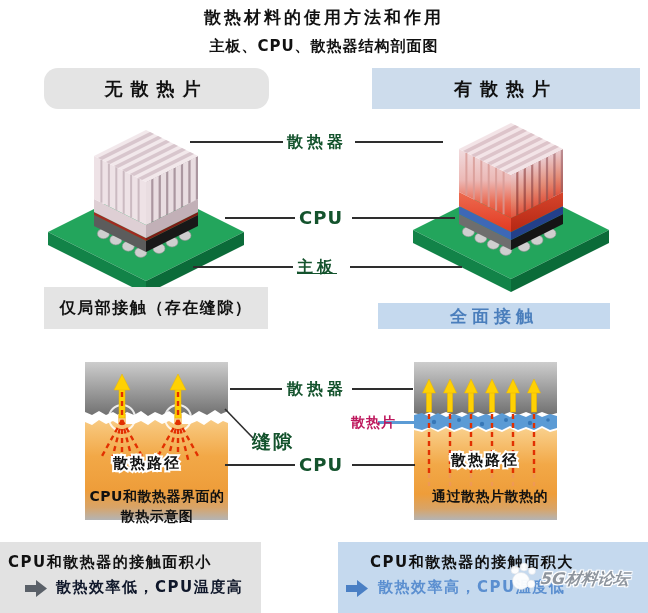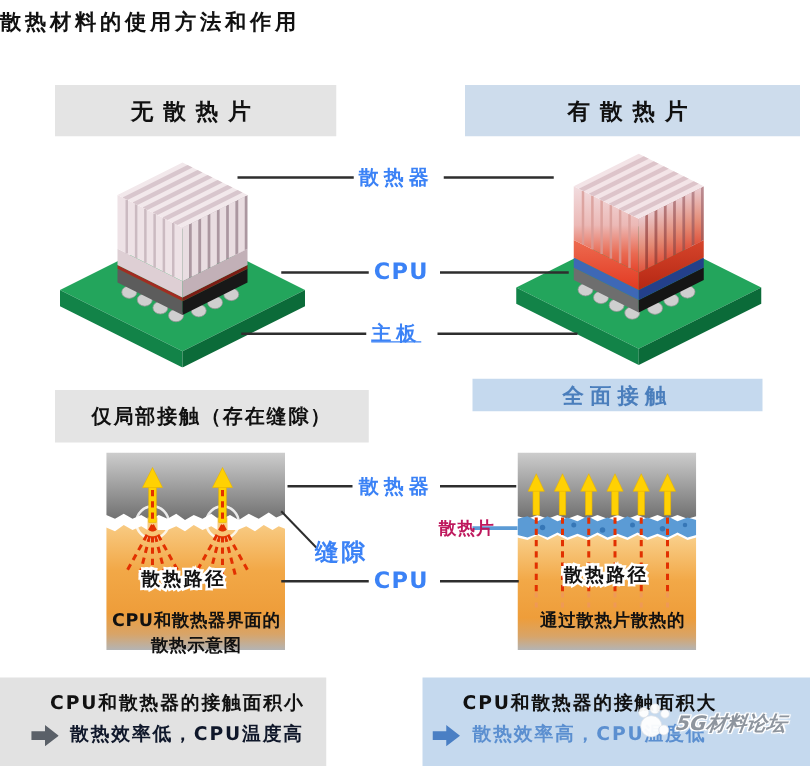--- a/index.html
+++ b/index.html
@@ -1,36 +1,37 @@
 <!DOCTYPE html>
 <html><head>
 <meta charset="utf-8">
 <style>
   html,body{margin:0;padding:0;background:#fff;}
   #stage{position:relative;width:648px;height:613px;background:#fff;overflow:hidden;
          font-family:"DejaVu Sans","Liberation Sans",sans-serif;}
   .abs{position:absolute;}
-  .ttl{width:648px;font-weight:bold;color:#111;}
+  .ttl{width:648px;text-align:center;font-weight:bold;color:#111;}
   .hdr{display:flex;align-items:center;justify-content:center;font-weight:bold;color:#111;}
   .line{height:1.6px;background:#2e2e2e;}
-  .lbl{font-weight:bold;color:#3b82f6;white-space:nowrap;}
+  .lbl{font-weight:bold;color:#14532d;white-space:nowrap;}
   .cap{text-align:center;font-weight:bold;color:#111;font-size:14px;letter-spacing:0.5px;white-space:nowrap;}
   .concl-title{font-weight:bold;color:#111;font-size:15px;letter-spacing:1.5px;white-space:nowrap;}
   .concl-result{font-weight:bold;font-size:15px;letter-spacing:1.5px;white-space:nowrap;}
   .wm{font-style:italic;font-weight:bold;font-size:16px;color:#8e959e;transform:skewX(-8deg);
       text-shadow:1px 1px 0 #fff,-1px -1px 0 #fff,1px -1px 0 #fff,-1px 1px 0 #fff,0 0 3px #fff;white-space:nowrap;}
 </style>
 </head>
 <body>
 
 <div id="stage">
 
   <div class="abs ttl" style="top:6px;font-size:17px;letter-spacing:3px;">散热材料的使用方法和作用</div>
-
-  <div class="abs hdr" style="left:44px;top:68px;width:225px;height:41px;background:#e4e4e4;font-size:18px;letter-spacing:8px;">无散热片</div>
+  <div class="abs ttl" style="top:37px;font-size:15px;letter-spacing:1px;">主板、CPU、散热器结构剖面图</div>
+
+  <div class="abs hdr" style="left:44px;top:68px;width:225px;height:41px;background:#e4e4e4;font-size:18px;letter-spacing:8px;border-radius:14px;">无散热片</div>
   <div class="abs hdr" style="left:372px;top:68px;width:268px;height:41px;background:#cddcec;font-size:18px;letter-spacing:8px;">有散热片</div>
 
   <div class="abs" style="left:40px;top:112px;width:212px;height:182px;">
     <svg width="212" height="182" viewBox="0 0 212 182">
       <g>
         <polygon points="106,71 204,120 106,169 8,120" fill="#23a55c"></polygon>
         <polygon points="8,120 8,133 106,182 106,169" fill="#128348"></polygon>
         <polygon points="204,120 204,133 106,182 106,169" fill="#0b6b39"></polygon>
       </g>
       <g fill="#cfcfcf" stroke="#949494" stroke-width="0.6">
@@ -174,21 +175,21 @@
   <div class="abs lbl" style="left:287px;top:132px;font-size:16px;letter-spacing:4px;">散热器</div>
 
   <div class="abs line" style="left:225px;top:217px;width:70px;"></div>
   <div class="abs line" style="left:352px;top:217px;width:103px;"></div>
   <div class="abs lbl" style="left:299px;top:207px;font-size:18px;letter-spacing:1px;">CPU</div>
 
   <div class="abs line" style="left:193px;top:266px;width:100px;"></div>
   <div class="abs line" style="left:350px;top:266px;width:112px;"></div>
   <div class="abs lbl" style="left:297px;top:257px;font-size:16px;letter-spacing:4px;text-decoration:underline;">主板</div>
 
-  <div class="abs hdr" style="left:44px;top:312px;width:251px;height:42px;background:#e4e4e4;font-size:16px;letter-spacing:1.5px;">仅局部接触（存在缝隙）</div>
+  <div class="abs hdr" style="left:44px;top:287px;width:224px;height:42px;background:#e4e4e4;font-size:16px;letter-spacing:1.5px;">仅局部接触（存在缝隙）</div>
   <div class="abs hdr" style="left:378px;top:303px;width:232px;height:26px;background:#c5d9ee;font-size:17px;letter-spacing:5px;color:#4a7ebc;">全面接触</div>
 
   <div class="abs" style="left:85px;top:362px;width:143px;height:158px;">
     <svg width="143" height="158" viewBox="0 0 143 158">
       <defs>
         <linearGradient id="lc-gray" x1="0" y1="0" x2="0" y2="1">
           <stop offset="0" stop-color="#cdcdcd"></stop>
             <stop offset="1" stop-color="#707070"></stop>
         </linearGradient>
         <linearGradient id="lc-orange" x1="0" y1="0" x2="0" y2="1">
@@ -307,21 +308,21 @@
 
   <div class="abs line" style="left:225px;top:464px;width:70px;"></div>
   <div class="abs line" style="left:352px;top:464px;width:63px;"></div>
   <div class="abs lbl" style="left:299px;top:454px;font-size:18px;letter-spacing:1px;">CPU</div>
 
   <div class="abs cap" style="left:57px;top:488px;width:200px;">CPU和散热器界面的</div>
   <div class="abs cap" style="left:57px;top:508px;width:200px;">散热示意图</div>
   <div class="abs cap" style="left:350px;top:488px;width:280px;">通过散热片散热的</div>
 
   <div class="abs" style="left:0;top:542px;width:261px;height:71px;background:#e2e2e2;">
-    <div class="abs concl-title" style="left:40px;top:11px;">CPU和散热器的接触面积小</div>
+    <div class="abs concl-title" style="left:8px;top:11px;">CPU和散热器的接触面积小</div>
     <svg class="abs" style="left:25px;top:38px;" width="22" height="17">
       <polygon points="0,5 11,5 11,0 22,8.5 11,17 11,12 0,12" fill="#5a6068"></polygon>
     </svg>
     <div class="abs concl-result" style="left:56px;top:36px;color:#0f172a;">散热效率低，CPU温度高</div>
   </div>
 
   <div class="abs" style="left:338px;top:542px;width:310px;height:92px;background:#c5d9ee;">
     <div class="abs concl-title" style="left:32px;top:11px;">CPU和散热器的接触面积大</div>
     <svg class="abs" style="left:8px;top:38px;" width="22" height="17">
       <polygon points="0,5 11,5 11,0 22,8.5 11,17 11,12 0,12" fill="#4a7fc4"></polygon>

